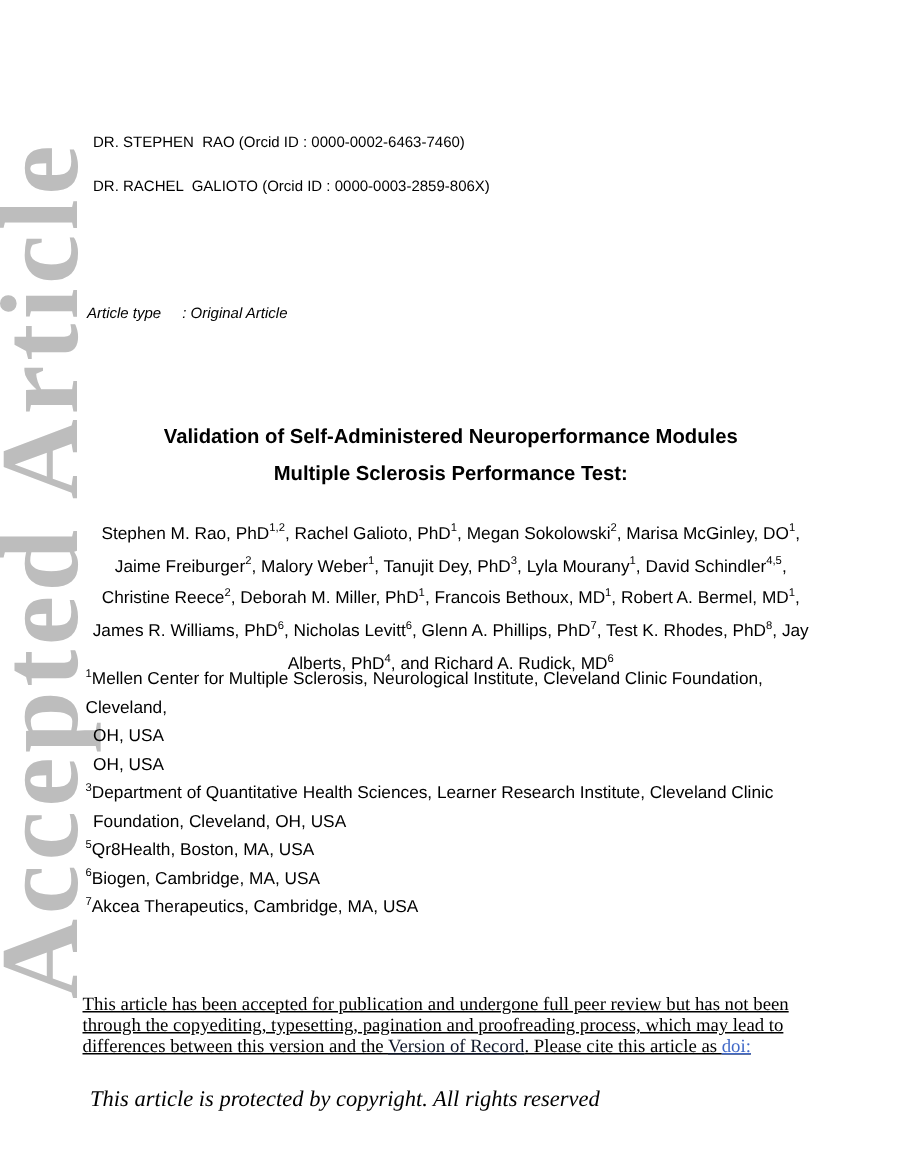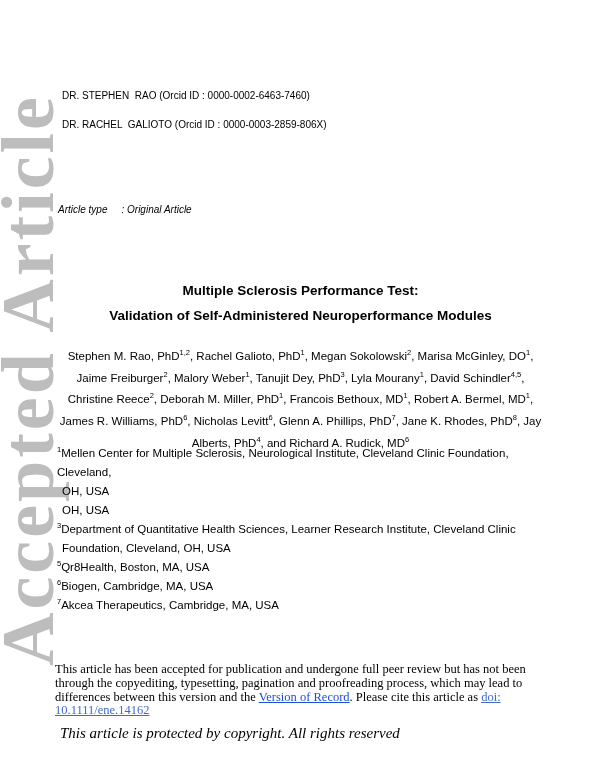--- a/index.html
+++ b/index.html
@@ -88,20 +88,21 @@
   }
 
   .footer-note {
     position: absolute;
     left: 55px;
     top: 663px;
     width: 500px;
     font-family: "Liberation Serif", serif;
     font-size: 12.5px;
     line-height: 13.8px;
+    text-decoration: underline;
   }
   .doc-link { text-decoration: underline; cursor: pointer; }
 
   .copyright {
     position: absolute;
     left: 60px;
     top: 725px;
     font-family: "Liberation Serif", serif;
     font-size: 15px;
     font-style: italic;
@@ -118,46 +119,45 @@
 
     <div class="orcid-line orcid-1">DR. STEPHEN  RAO (Orcid ID : 0000-0002-6463-7460)</div>
 
     <div class="orcid-line orcid-2">DR. RACHEL  GALIOTO (Orcid ID : 0000-0003-2859-806X)</div>
 
     <div class="article-type">
       <span>Article type</span><span class="atv">: Original Article</span>
     </div>
 
     <div class="title-block">
+      <div>Validation of Self-Administered Neuroperformance Modules</div>
       <div>Multiple Sclerosis Performance Test:</div>
-      <div>Validation of Self-Administered Neuroperformance Modules</div>
     </div>
 
     <div class="authors-block">
       <div class="author-line"><span>Stephen M. Rao, PhD</span><sup>1,2</sup><span>, Rachel Galioto, PhD</span><sup>1</sup><span>, Megan Sokolowski</span><sup>2</sup><span>, Marisa McGinley, DO</span><sup>1</sup><span>,</span></div>
       <div class="author-line"><span>Jaime Freiburger</span><sup>2</sup><span>, Malory Weber</span><sup>1</sup><span>, Tanujit Dey, PhD</span><sup>3</sup><span>, Lyla Mourany</span><sup>1</sup><span>, David Schindler</span><sup>4,5</sup><span>,</span></div>
       <div class="author-line"><span>Christine Reece</span><sup>2</sup><span>, Deborah M. Miller, PhD</span><sup>1</sup><span>, Francois Bethoux, MD</span><sup>1</sup><span>, Robert A. Bermel, MD</span><sup>1</sup><span>,</span></div>
-      <div class="author-line"><span>James R. Williams, PhD</span><sup>6</sup><span>, Nicholas Levitt</span><sup>6</sup><span>, Glenn A. Phillips, PhD</span><sup>7</sup><span>, Jane K. Rhodes, PhD</span><sup>8</sup><span>, Jay</span></div>
+      <div class="author-line"><span>James R. Williams, PhD</span><sup>6</sup><span>, Nicholas Levitt</span><sup>6</sup><span>, Glenn A. Phillips, PhD</span><sup>7</sup><span>, Test K. Rhodes, PhD</span><sup>8</sup><span>, Jay</span></div>
       <div class="author-line"><span>Alberts, PhD</span><sup>4</sup><span>, and Richard A. Rudick, MD</span><sup>6</sup></div>
     </div>
 
     <div class="affiliations-block">
       <div class="aff-line"><sup>1</sup><span>Mellen Center for Multiple Sclerosis, Neurological Institute, Cleveland Clinic Foundation, Cleveland,</span></div>
       <div class="aff-line cont"><span>OH, USA</span></div>
       <div class="aff-line cont"><span>OH, USA</span></div>
       <div class="aff-line"><sup>3</sup><span>Department of Quantitative Health Sciences, Learner Research Institute, Cleveland Clinic</span></div>
       <div class="aff-line cont"><span>Foundation, Cleveland, OH, USA</span></div>
       <div class="aff-line"><sup>5</sup><span>Qr8Health, Boston, MA, USA</span></div>
       <div class="aff-line"><sup>6</sup><span>Biogen, Cambridge, MA, USA</span></div>
       <div class="aff-line"><sup>7</sup><span>Akcea Therapeutics, Cambridge, MA, USA</span></div>
     </div>
 
     <div class="footer-note">
       <div class="footer-line"><span>This article has been accepted for publication and undergone full peer review but has not been</span></div>
       <div class="footer-line"><span>through the copyediting, typesetting, pagination and proofreading process, which may lead to</span></div>
-      <div class="footer-line"><span>differences between this version and the </span><a class="doc-link" style="color: #1d4ed8;">Version of Record</a><span>. Please cite this article as </span><a class="doc-link" style="color: rgb(65, 105, 200); text-align: right;">doi:</a></div>
-      <div class="footer-line"><a class="doc-link" style="color: rgb(65, 105, 200);">10.1111/ene.14162</a></div>
+      <div class="footer-line"><span>differences between this version and the </span><a class="doc-link" style="color: #0f172a;">Version of Record</a><span>. Please cite this article as </span><a class="doc-link" style="color: rgb(65, 105, 200); text-align: right;">doi:</a></div>
     </div>
 
     <div class="copyright">This article is protected by copyright. All rights reserved</div>
 
   </div>
 </div>
 
 </body></html>

